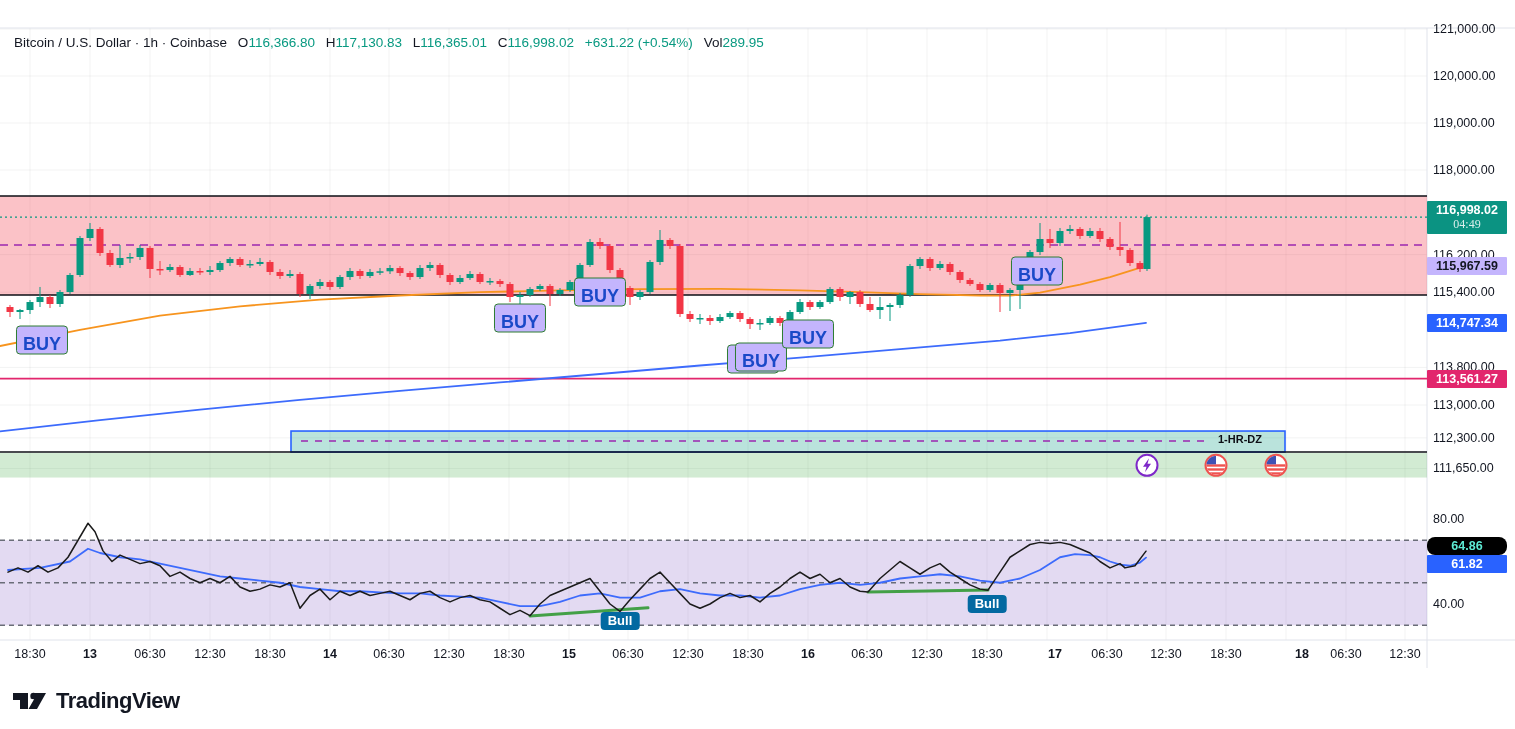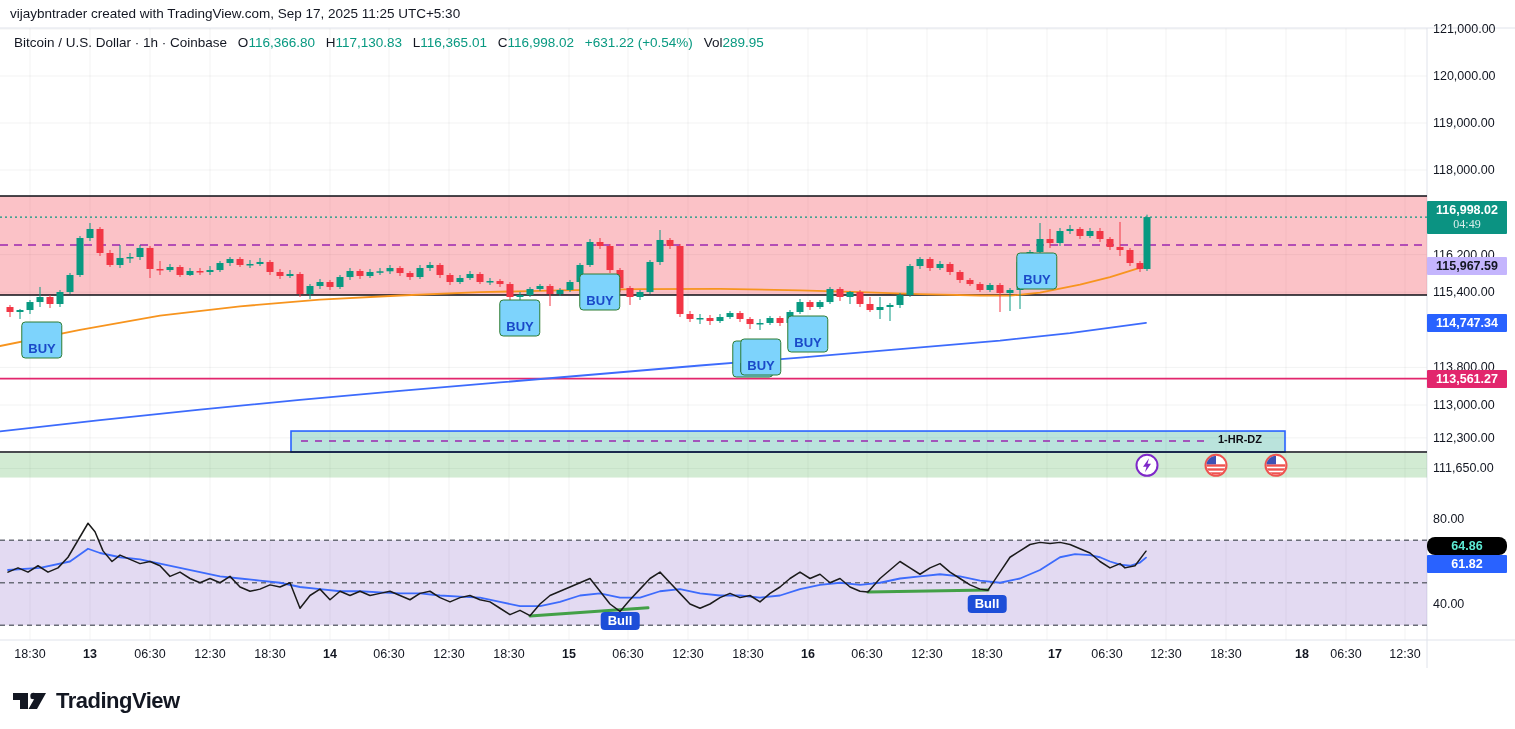--- a/index.html
+++ b/index.html
@@ -9,33 +9,32 @@
   #symbol-bar{position:absolute;left:14px;top:35px;font-size:13.5px;white-space:nowrap;}
   #symbol-bar .v{color:#089981;}
   #symbol-bar .k{color:#131722;margin-left:7px;}
   #chart-svg{position:absolute;left:0;top:0;}
   .px-label{position:absolute;font-size:12.5px;color:#131722;white-space:nowrap;}
   .t-label{position:absolute;font-size:12.5px;color:#131722;transform:translateX(-50%);white-space:nowrap;}
   .t-label.bold{font-weight:bold;}
   .badge{position:absolute;left:1427px;width:80px;text-align:center;font-size:12.5px;font-weight:bold;
          color:#fff;padding:2px 0;border-radius:1px;}
   .badge .sub{font-weight:normal;font-size:12px;opacity:.85;font-family:Liberation Serif, serif;}
-  .buy-marker{position:absolute;transform:translate(-50%,-50%);background:#7dd3fc;border:1px solid #2e7d32;
-      color:#1a49c8;font-weight:bold;font-size:13px;padding:18px 6px 2px;border-radius:4px;line-height:15px;}
-  .bull-marker{position:absolute;transform:translate(-50%,-50%);background:#1d4ed8;color:#fff;font-weight:bold;
+  .buy-marker{position:absolute;transform:translate(-50%,-50%);background:#c4b5fd;border:1px solid #2e7d32;
+      color:#1a49c8;font-weight:bold;font-size:18px;padding:10px 6px 2px;border-radius:4px;line-height:15px;}
+  .bull-marker{position:absolute;transform:translate(-50%,-50%);background:#0369a1;color:#fff;font-weight:bold;
       font-size:13px;padding:1px 7px 2px;border-radius:4px;line-height:15px;}
   #dz-label{position:absolute;font-size:11px;font-weight:bold;color:#0c0e15;white-space:nowrap;}
   #logo{position:absolute;left:12px;top:686px;display:flex;align-items:center;gap:10px;}
   #logo-text{font-size:22px;font-weight:800;color:#131722;letter-spacing:-0.5px;}
 </style>
 </head>
 <body>
 
 <div id="stage">
-  <div id="attribution">vijaybntrader created with TradingView.com, Sep 17, 2025 11:25 UTC+5:30</div>
 
   <div id="symbol-bar">
     <span>Bitcoin / U.S. Dollar · 1h · Coinbase</span>
     <span class="k">O</span><span class="v">116,366.80</span>
     <span class="k">H</span><span class="v">117,130.83</span>
     <span class="k">L</span><span class="v">116,365.01</span>
     <span class="k">C</span><span class="v">116,998.02</span>
     <span class="v" style="margin-left:7px">+631.22 (+0.54%)</span>
     <span class="k">Vol</span><span class="v">289.95</span>
   </div>

